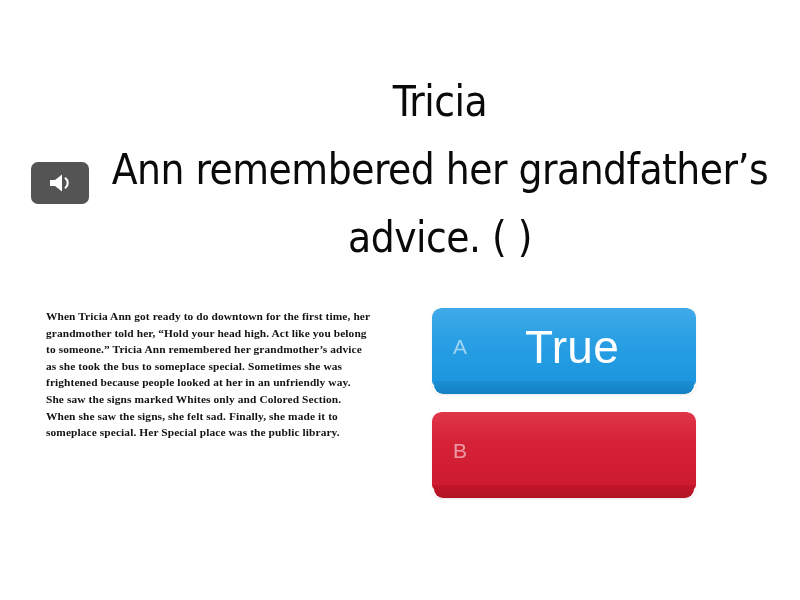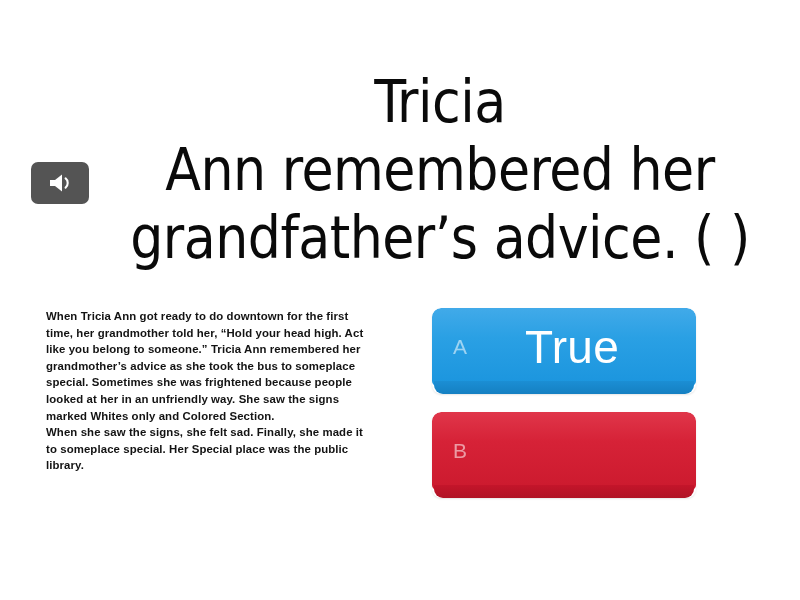--- a/index.html
+++ b/index.html
@@ -19,21 +19,21 @@
   
   #question-block {
     position: absolute;
     left: 90px;
     top: 68px;
     width: 700px;
     text-align: center;
   }
   #question-title {
     font-family: "DejaVu Sans Condensed", "Liberation Sans Narrow", "Liberation Sans", sans-serif;
-    font-size: 58px;
+    font-size: 42px;
     line-height: 68px;
     font-weight: 400;
     color: #0a0a0a;
     letter-spacing: -0.5px;
     margin: 0;
     white-space: pre-wrap;
     word-break: normal;
   }
 
   
@@ -51,21 +51,21 @@
     cursor: pointer;
   }
   #audio-button svg { display: block; }
 
   
   #passage {
     position: absolute;
     left: 46px;
     top: 308px;
     width: 325px;
-    font-family: Liberation Sans, sans-serif;
+    font-family: Liberation Serif, serif;
     font-size: 11.4px;
     line-height: 16.6px;
     font-weight: bold;
     color: #131313;
     text-align: left;
     white-space: pre-wrap;
     letter-spacing: 0.1px;
   }
 
   

